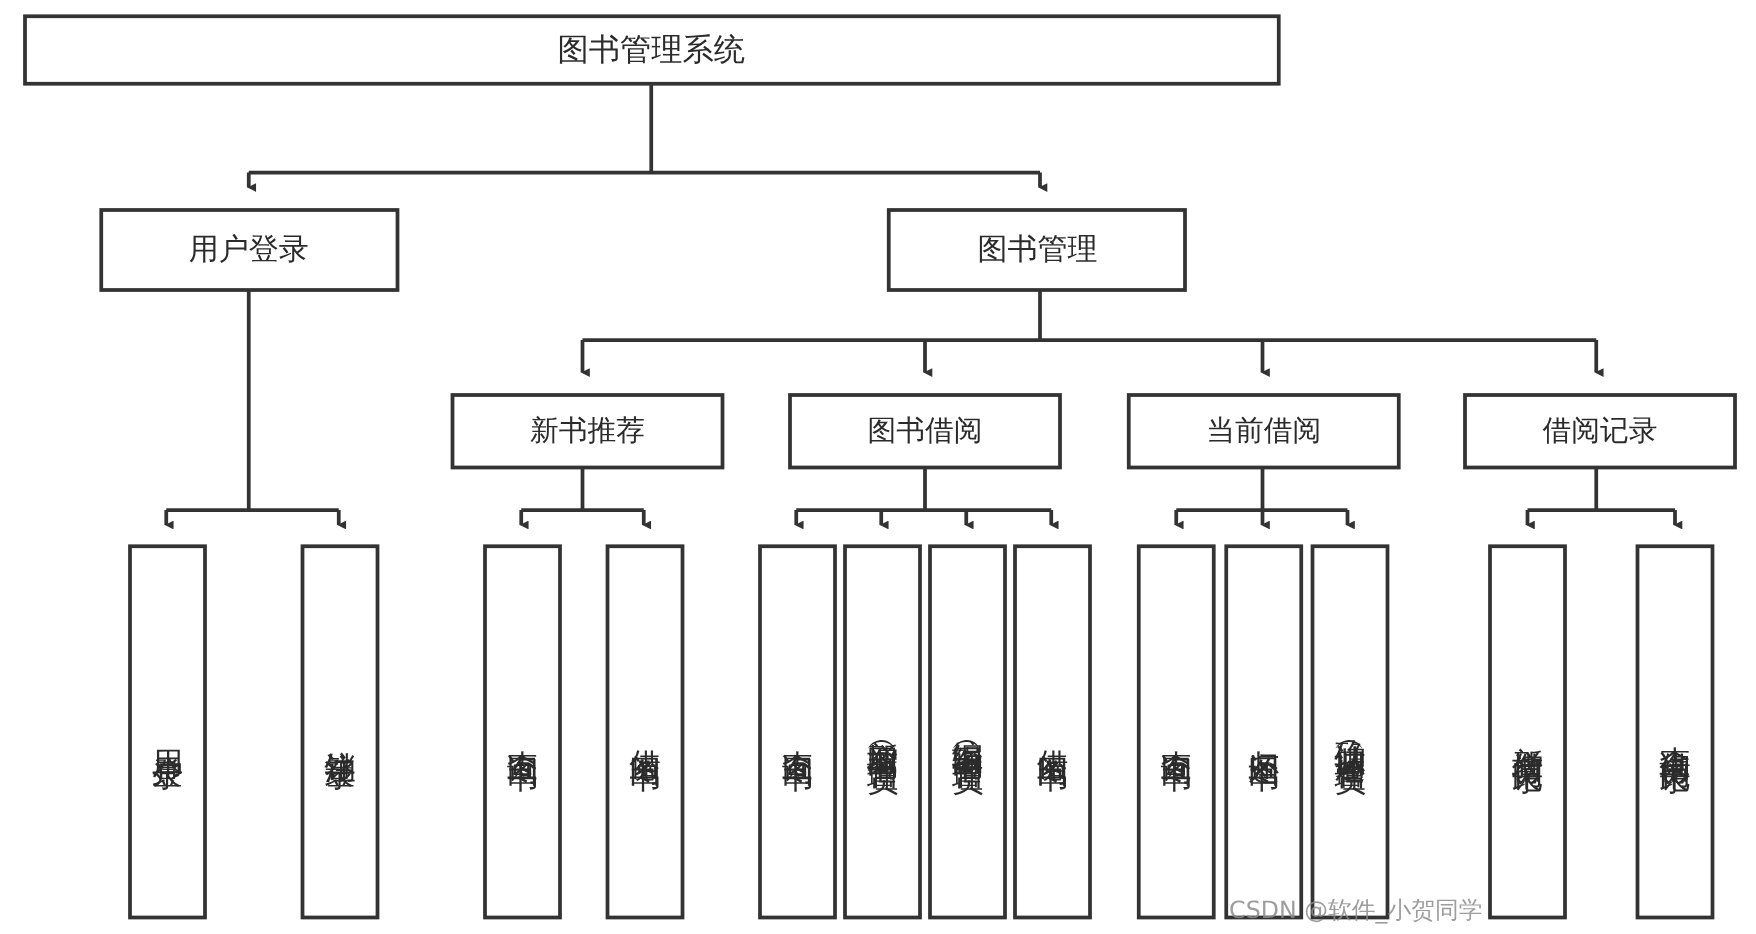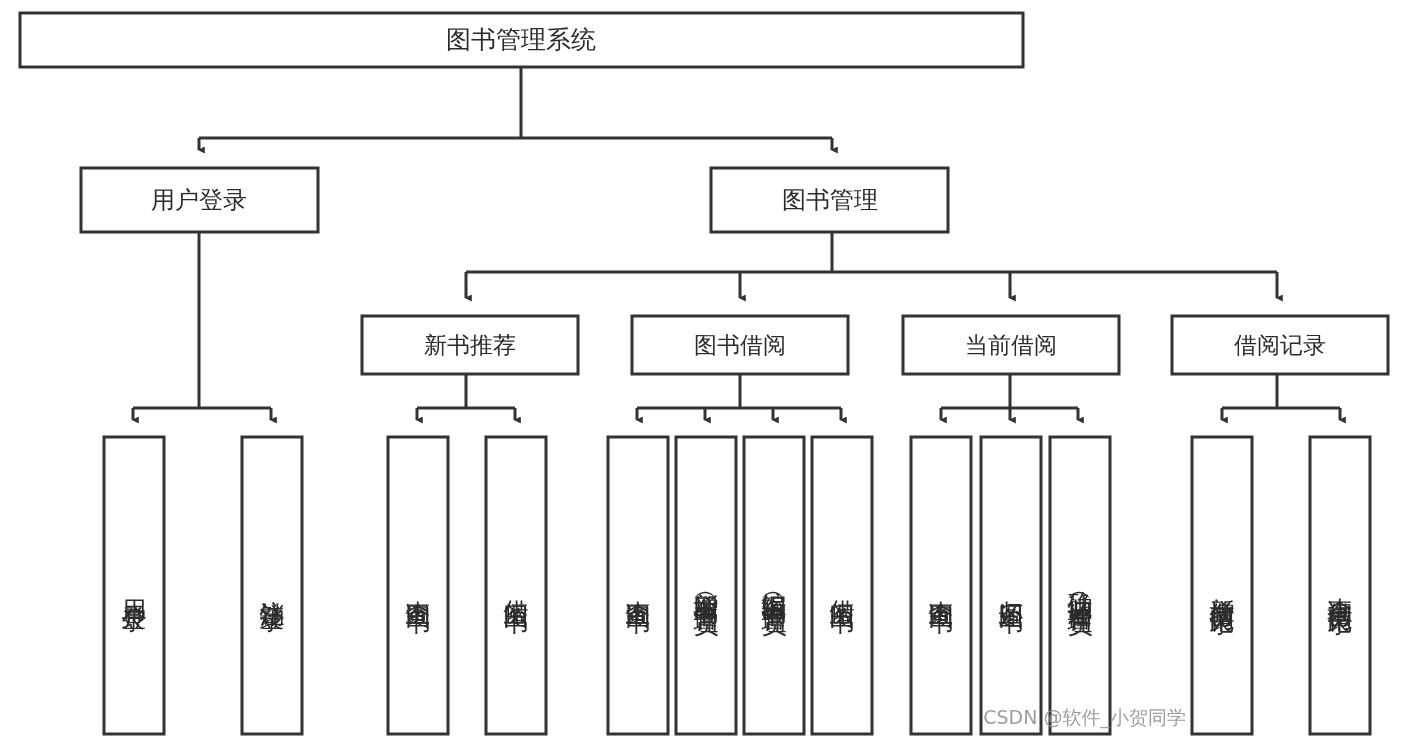--- a/index.html
+++ b/index.html
@@ -37,21 +37,21 @@
     text-orientation:upright;
     font-family:"DejaVu Sans","Liberation Sans",sans-serif;
     font-size:25px;
     line-height:1;
     letter-spacing:3px;
     color:#2b2b2b;
     white-space:nowrap;
   }
   #watermark{
     position:absolute;
-    right:8px;bottom:16px;
+    right:8px;bottom:6px;
     font-family:"DejaVu Sans","Liberation Sans",sans-serif;
     font-size:19px;
     color:#8d8d8d;
     opacity:.85;
     white-space:nowrap;
     pointer-events:none;
   }
 </style>
 </head>
 <body>

